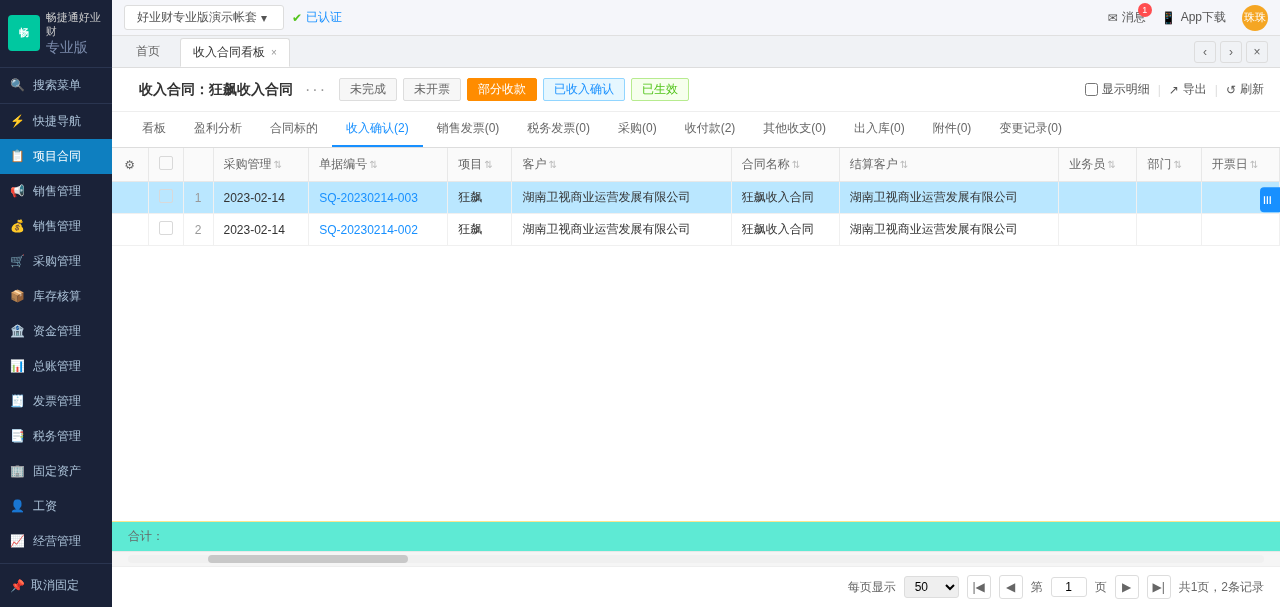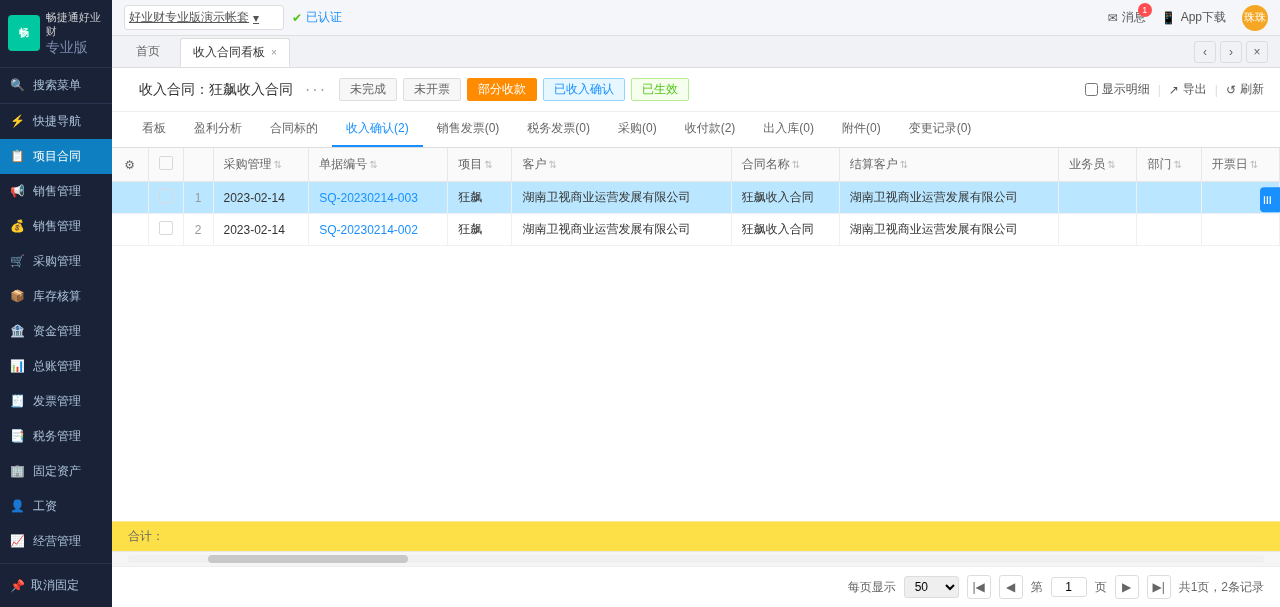--- a/index.html
+++ b/index.html
@@ -16,39 +16,39 @@
     .nav-item { display: flex; align-items: center; padding: 9px 10px; color: #aac0d6; cursor: pointer; gap: 8px; font-size: 12px; transition: background 0.1s; }
     .nav-item.active { background: #0e7fc0; color: white; }
     .sidebar-bottom { border-top: 1px solid #2a3550; padding: 6px 0; }
     .pin-btn { display: flex; align-items: center; padding: 7px 10px; color: #aac0d6; cursor: pointer; gap: 6px; font-size: 12px; }
 
     
     .main { flex: 1; display: flex; flex-direction: column; overflow: hidden; }
 
     
     .topbar { height: 36px; background: #f5f6fa; border-bottom: 1px solid #e0e0e0; display: flex; align-items: center; padding: 0 12px; gap: 8px; }
-    .company-select { display: flex; align-items: center; gap: 4px; border: 1px solid #ddd; background: white; border-radius: 3px; padding: 3px 4px; font-size: 12px; color: #555; cursor: pointer; min-width: 160px; text-decoration: underline; }
+    .company-select { display: flex; align-items: center; gap: 4px; border: 1px solid #ddd; background: white; border-radius: 3px; padding: 3px 12px; font-size: 12px; color: #555; cursor: pointer; min-width: 160px; }
     .certified-badge { display: flex; align-items: center; gap: 4px; color: #1890ff; font-size: 12px; }
     .topbar-right { margin-left: auto; display: flex; align-items: center; gap: 16px; }
     .topbar-action { display: flex; align-items: center; gap: 4px; font-size: 12px; color: #555; cursor: pointer; position: relative; }
     .badge { background: #ff4d4f; color: white; border-radius: 50%; width: 14px; height: 14px; font-size: 9px; display: flex; align-items: center; justify-content: center; position: absolute; top: -6px; right: -6px; }
     .user-avatar { width: 26px; height: 26px; border-radius: 50%; background: #f5a623; display: flex; align-items: center; justify-content: center; color: white; font-size: 11px; }
 
     
     .tabbar { height: 32px; background: #f0f2f5; border-bottom: 1px solid #ddd; display: flex; align-items: center; padding: 0 12px; gap: 8px; }
     .tab-home { padding: 6px 12px; font-size: 12px; color: #666; cursor: pointer; }
     .tab-active { background: white; border: 1px solid #ddd; border-bottom: 1px solid white; border-radius: 3px 3px 0 0; padding: 5px 12px; font-size: 12px; color: #333; display: flex; align-items: center; gap: 6px; position: relative; top: 1px; }
     .tab-close { color: #999; cursor: pointer; font-size: 10px; }
     .tab-nav-btns { margin-left: auto; display: flex; gap: 4px; }
     .tab-nav-btn { background: none; border: 1px solid #ddd; border-radius: 3px; width: 22px; height: 22px; cursor: pointer; color: #666; display: flex; align-items: center; justify-content: center; font-size: 12px; }
 
     
     .content { flex: 1; background: white; overflow: hidden; display: flex; flex-direction: column; }
     .content-header { padding: 10px 16px; border-bottom: 1px solid #eee; display: flex; align-items: center; gap: 12px; flex-wrap: wrap; }
-    .content-title { font-size: 14px; font-weight: normal; color: #333; padding-left: 11px; }
+    .content-title { font-size: 14px; font-weight: bold; color: #333; padding-left: 11px; }
     .more-btn { color: #999; cursor: pointer; font-size: 16px; letter-spacing: 2px; }
     .status-btns { display: flex; gap: 6px; }
     .status-btn { padding: 2px 10px; border-radius: 2px; font-size: 12px; cursor: pointer; border: 1px solid #ddd; background: #f7f7f7; color: #666; }
     .status-btn.active { background: #ff8c00; color: white; border-color: #ff8c00; }
     .status-btn.blue { background: #e6f7ff; color: #1890ff; border-color: #91d5ff; }
     .status-btn.green { background: #f6ffed; color: #52c41a; border-color: #b7eb8f; }
     .header-actions { margin-left: auto; display: flex; align-items: center; gap: 8px; }
     .header-action-btn { display: flex; align-items: center; gap: 4px; font-size: 12px; color: #555; cursor: pointer; }
 
     
@@ -63,21 +63,21 @@
     th { padding: 8px 10px; text-align: left; border-bottom: 1px solid #e8e8e8; border-right: 1px solid #e8e8e8; color: #666; font-weight: normal; white-space: nowrap; }
     td { padding: 7px 10px; border-bottom: 1px solid #f0f0f0; border-right: 1px solid #f0f0f0; white-space: nowrap; color: #333; }
     tbody tr.selected { background: #bae7ff; }
     .row-num { color: #999; text-align: center; }
     .th-check, .td-check { width: 30px; text-align: center; }
     .th-settings { width: 36px; text-align: center; }
     .link-text { color: #1890ff; cursor: pointer; text-decoration: none; }
     .sort-icon { color: #bbb; font-size: 10px; margin-left: 2px; }
 
     
-    .table-footer { background: #fde047; padding: 6px 16px; border-top: 1px solid #ffe58f; font-size: 12px; color: #666; display: flex; align-items: center; }
+    .table-footer { background: #5eead4; padding: 6px 16px; border-top: 1px solid #ffe58f; font-size: 12px; color: #666; display: flex; align-items: center; }
     .table-footer span { font-weight: 500; }
 
     
     .pagination { padding: 8px 16px; border-top: 1px solid #eee; display: flex; align-items: center; justify-content: flex-end; gap: 8px; background: white; }
     .page-size-label { color: #666; font-size: 12px; }
     .page-size-select { border: 1px solid #ddd; border-radius: 3px; padding: 2px 6px; font-size: 12px; }
     .page-btn { background: none; border: 1px solid #ddd; border-radius: 3px; width: 24px; height: 24px; cursor: pointer; display: flex; align-items: center; justify-content: center; font-size: 12px; color: #666; }
     .page-input { width: 36px; border: 1px solid #ddd; border-radius: 3px; padding: 2px 4px; font-size: 12px; text-align: center; }
     .page-info { font-size: 12px; color: #666; }
 
@@ -250,20 +250,21 @@
 
     <div class="inner-tabs">
       <div class="inner-tab">看板</div>
       <div class="inner-tab">盈利分析</div>
       <div class="inner-tab">合同标的</div>
       <div class="inner-tab active">收入确认(2)</div>
       <div class="inner-tab">销售发票(0)</div>
       <div class="inner-tab">税务发票(0)</div>
       <div class="inner-tab">采购(0)</div>
       <div class="inner-tab">收付款(2)</div>
+      <div class="inner-tab">其他收支(0)</div>
       <div class="inner-tab">出入库(0)</div>
       <div class="inner-tab">附件(0)</div>
       <div class="inner-tab">变更记录(0)</div>
     </div>
 
     <div class="table-container">
       <table>
         <thead>
           <tr>
             <th class="th-settings">⚙</th>

